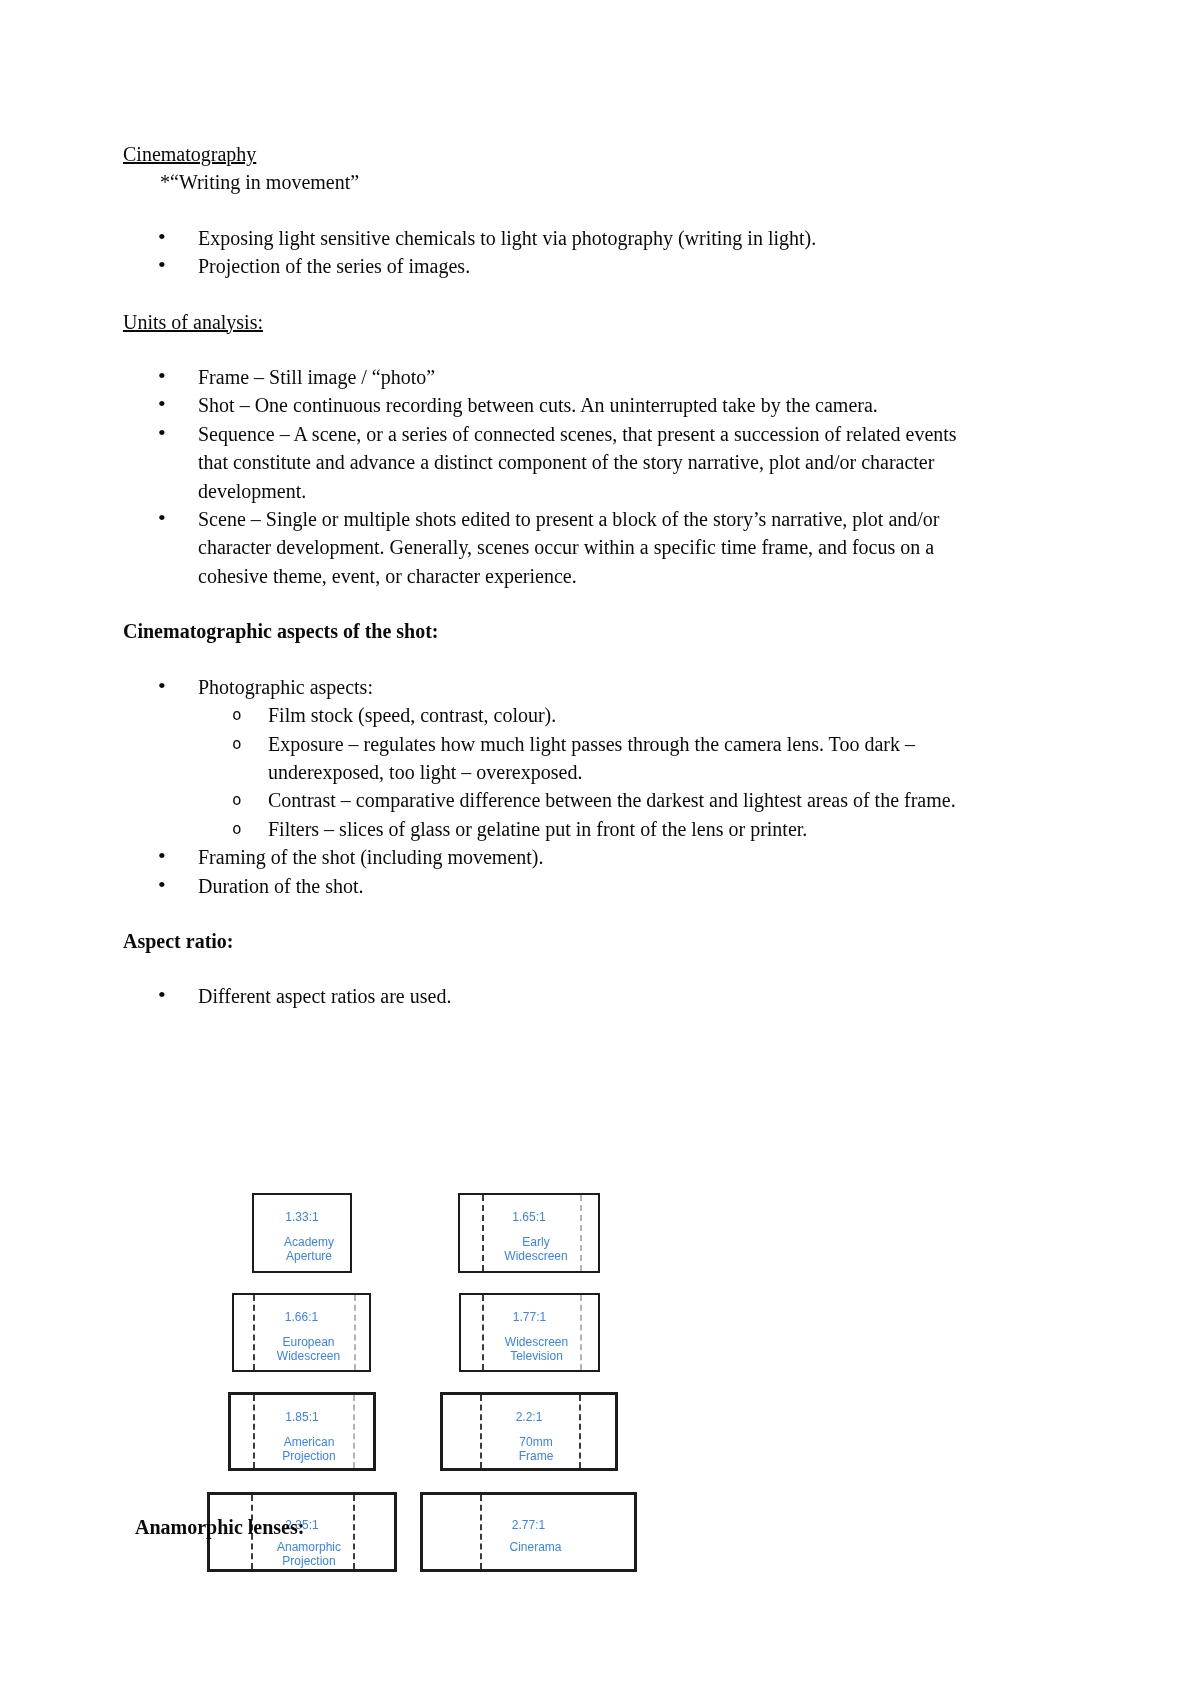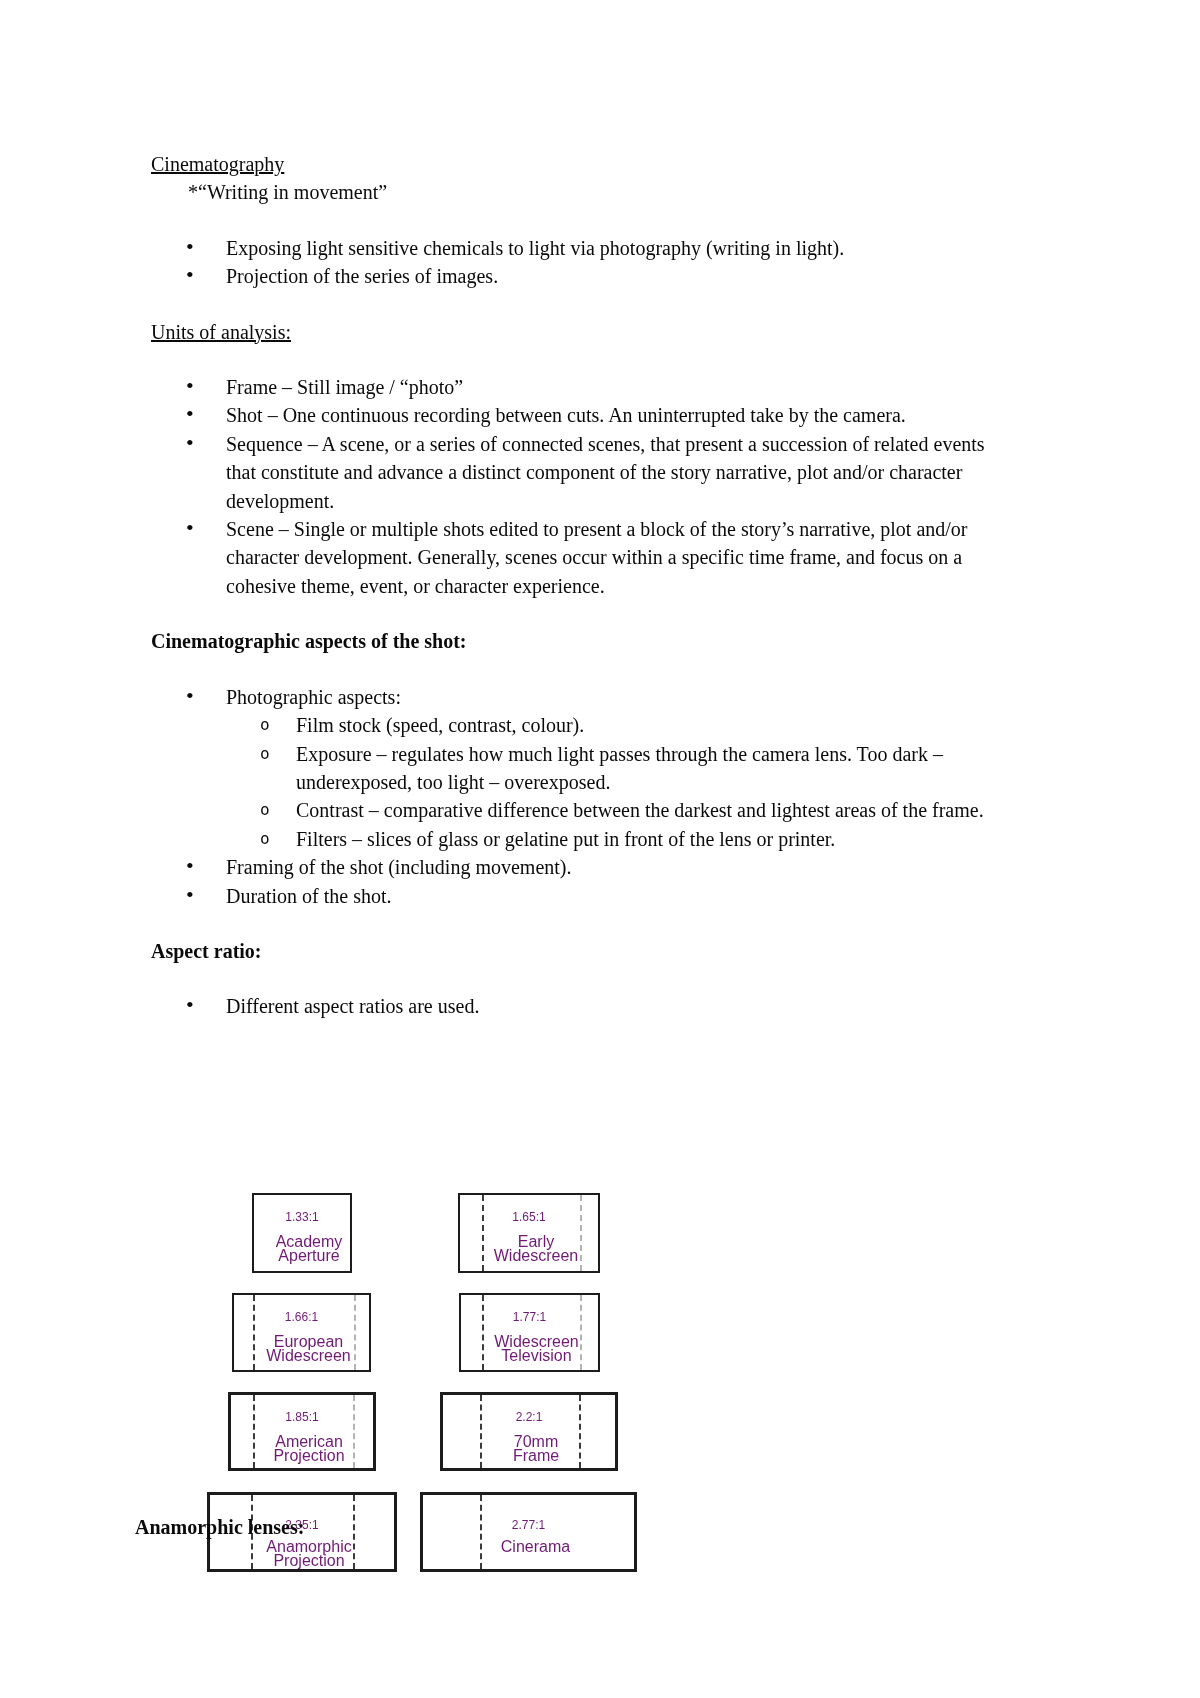--- a/index.html
+++ b/index.html
@@ -2,47 +2,47 @@
 <html><head>
 <meta charset="utf-8">
 <style>
   html,body{margin:0;padding:0;}
   body{
     width:1200px;height:1698px;position:relative;background:#ffffff;
     font-family:"Liberation Serif", serif;color:#0a0a0a;
   }
   
   .content{
-    position:absolute;left:151px;top:140px;width:840px;
-    font-size:20px;line-height:28.4px;margin-top:10px;
+    position:absolute;left:123px;top:140px;width:840px;
+    font-size:20px;line-height:28.4px;
   }
   .block{margin:0 0 27px 0;}
   .doc-title{font-size:20px;text-decoration:underline;}
   .subtitle{margin-left:37px;}
   h2{font-size:20px;font-weight:bold;margin:0 0 27px 0;line-height:28.4px;}
   .ul-heading{font-weight:normal;text-decoration:underline;}
   sup{font-size:12px;vertical-align:super;line-height:0;}
   ul{margin:0 0 27px 0;padding:0 0 0 75px;list-style:none;}
   ul li{position:relative;}
   ul.l1 > li::before{
     content:"\2022";position:absolute;left:-40px;top:-1px;font-size:22px;
   }
   ul.l2{margin:0;padding:0 0 0 70px;}
   ul.l2 > li::before{
     content:"o";position:absolute;left:-36px;top:0;
     font-family:"DejaVu Sans Mono", monospace;font-size:16px;
   }
   
   .ar-box{
     position:absolute;border:2px solid #1c1c1c;background:#ffffff;
-    font-family:"Liberation Sans", sans-serif;color:#701a75;
+    font-family:"Liberation Sans", sans-serif;color:#3b82f6;
     text-align:center;box-sizing:border-box;
   }
   .ar-box .ratio{margin-top:15px;font-size:12px;}
-  .ar-box .name{margin-top:11px;font-size:16px;line-height:14px;white-space:pre-line;padding-left:14px;}
+  .ar-box .name{margin-top:11px;font-size:12px;line-height:14px;white-space:pre-line;padding-left:14px;}
   .dash{position:absolute;top:0;bottom:0;width:0;border-left:2px dashed #3a3a3a;}
   .dash.light{border-left-color:#b3b3b3;}
   .box1{left:252px;top:1193px;width:100px;height:80px;}
   .box2{left:458px;top:1193px;width:142px;height:80px;}
   .box3{left:232px;top:1293px;width:139px;height:79px;}
   .box4{left:459px;top:1293px;width:141px;height:79px;}
   .box5{left:228px;top:1392px;width:148px;height:79px;border-width:3px;}
   .box6{left:440px;top:1392px;width:178px;height:79px;border-width:3px;}
   .box7{left:207px;top:1492px;width:190px;height:80px;border-width:3px;}
   .box8{left:420px;top:1492px;width:217px;height:80px;border-width:3px;}

